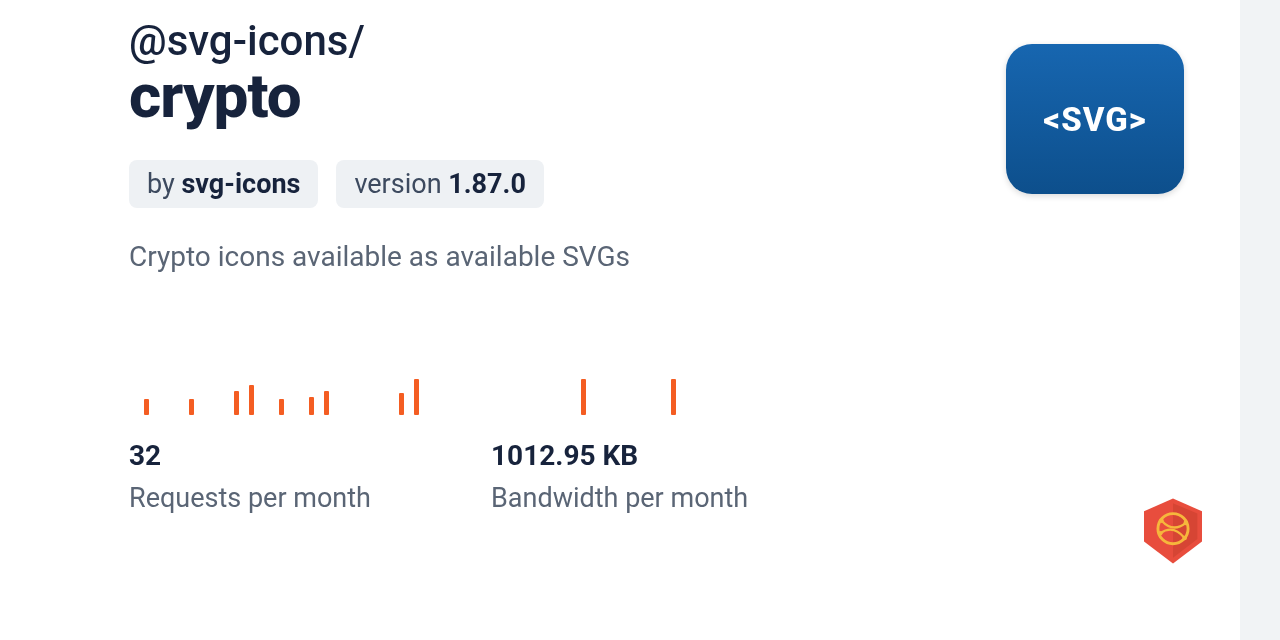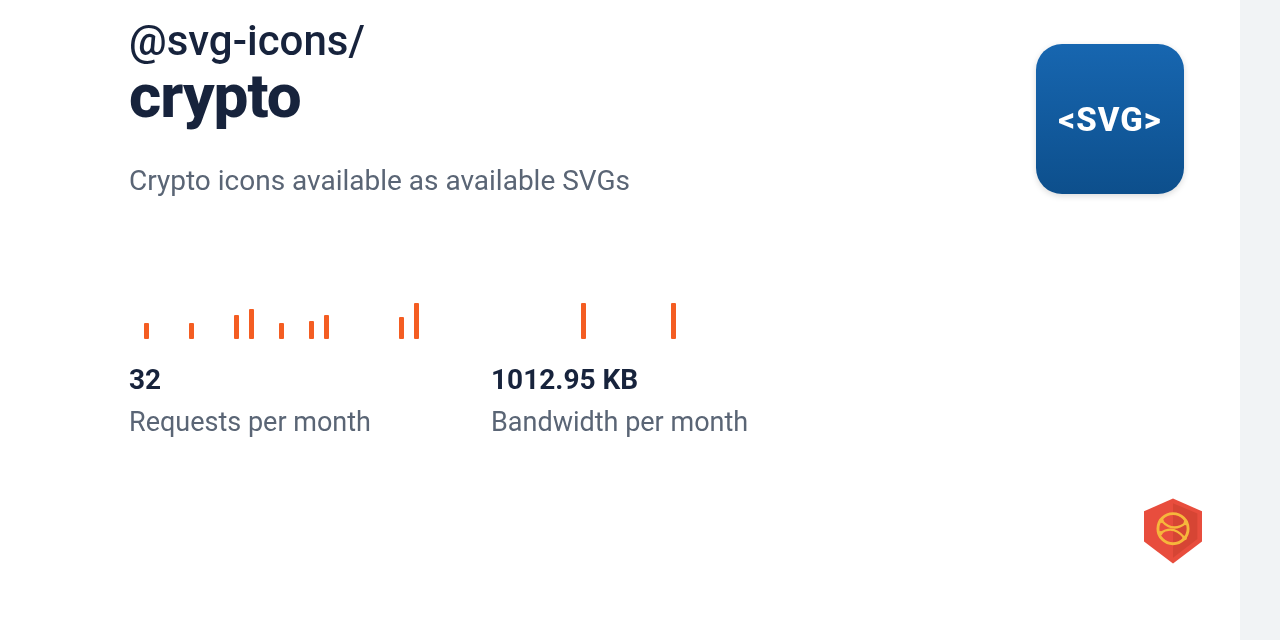--- a/index.html
+++ b/index.html
@@ -93,21 +93,21 @@
     }
     .stat-label {
       font-size: 27px;
       font-weight: 400;
       color: #5a6575;
     }
     .svg-badge {
       position: absolute;
       top: 44px;
       right: 96px;
-      width: 148px;
+      width: 178px;
       height: 150px;
       background: linear-gradient(180deg, #1766b0 0%, #0d4f8c 100%);
       border-radius: 26px;
       display: flex;
       align-items: center;
       justify-content: center;
       color: #fff;
       font-weight: 800;
       font-size: 33px;
       letter-spacing: 1px;
@@ -123,20 +123,28 @@
   </style>
 </head>
 <body>
 
 <div class="sidebar-edge"></div>
 
 <div class="content">
   <div class="scope">@svg-icons/</div>
   <div class="pkgname">crypto</div>
 
+  <div class="badges">
+    <div class="badge">
+      <span>by </span><b>svg-icons</b>
+    </div>
+    <div class="badge">
+      <span>version </span><b>1.87.0</b>
+    </div>
+  </div>
 
   <div class="description">Crypto icons available as available SVGs</div>
 
   <div class="stats">
     <div class="stat">
       <div class="sparkline" id="spark-requests">
           <div class="bar" style="height: 0px; visibility: hidden;"></div>
           <div class="bar" style="height: 16px;"></div>
           <div class="bar" style="height: 0px; visibility: hidden;"></div>
           <div class="bar" style="height: 0px; visibility: hidden;"></div>

